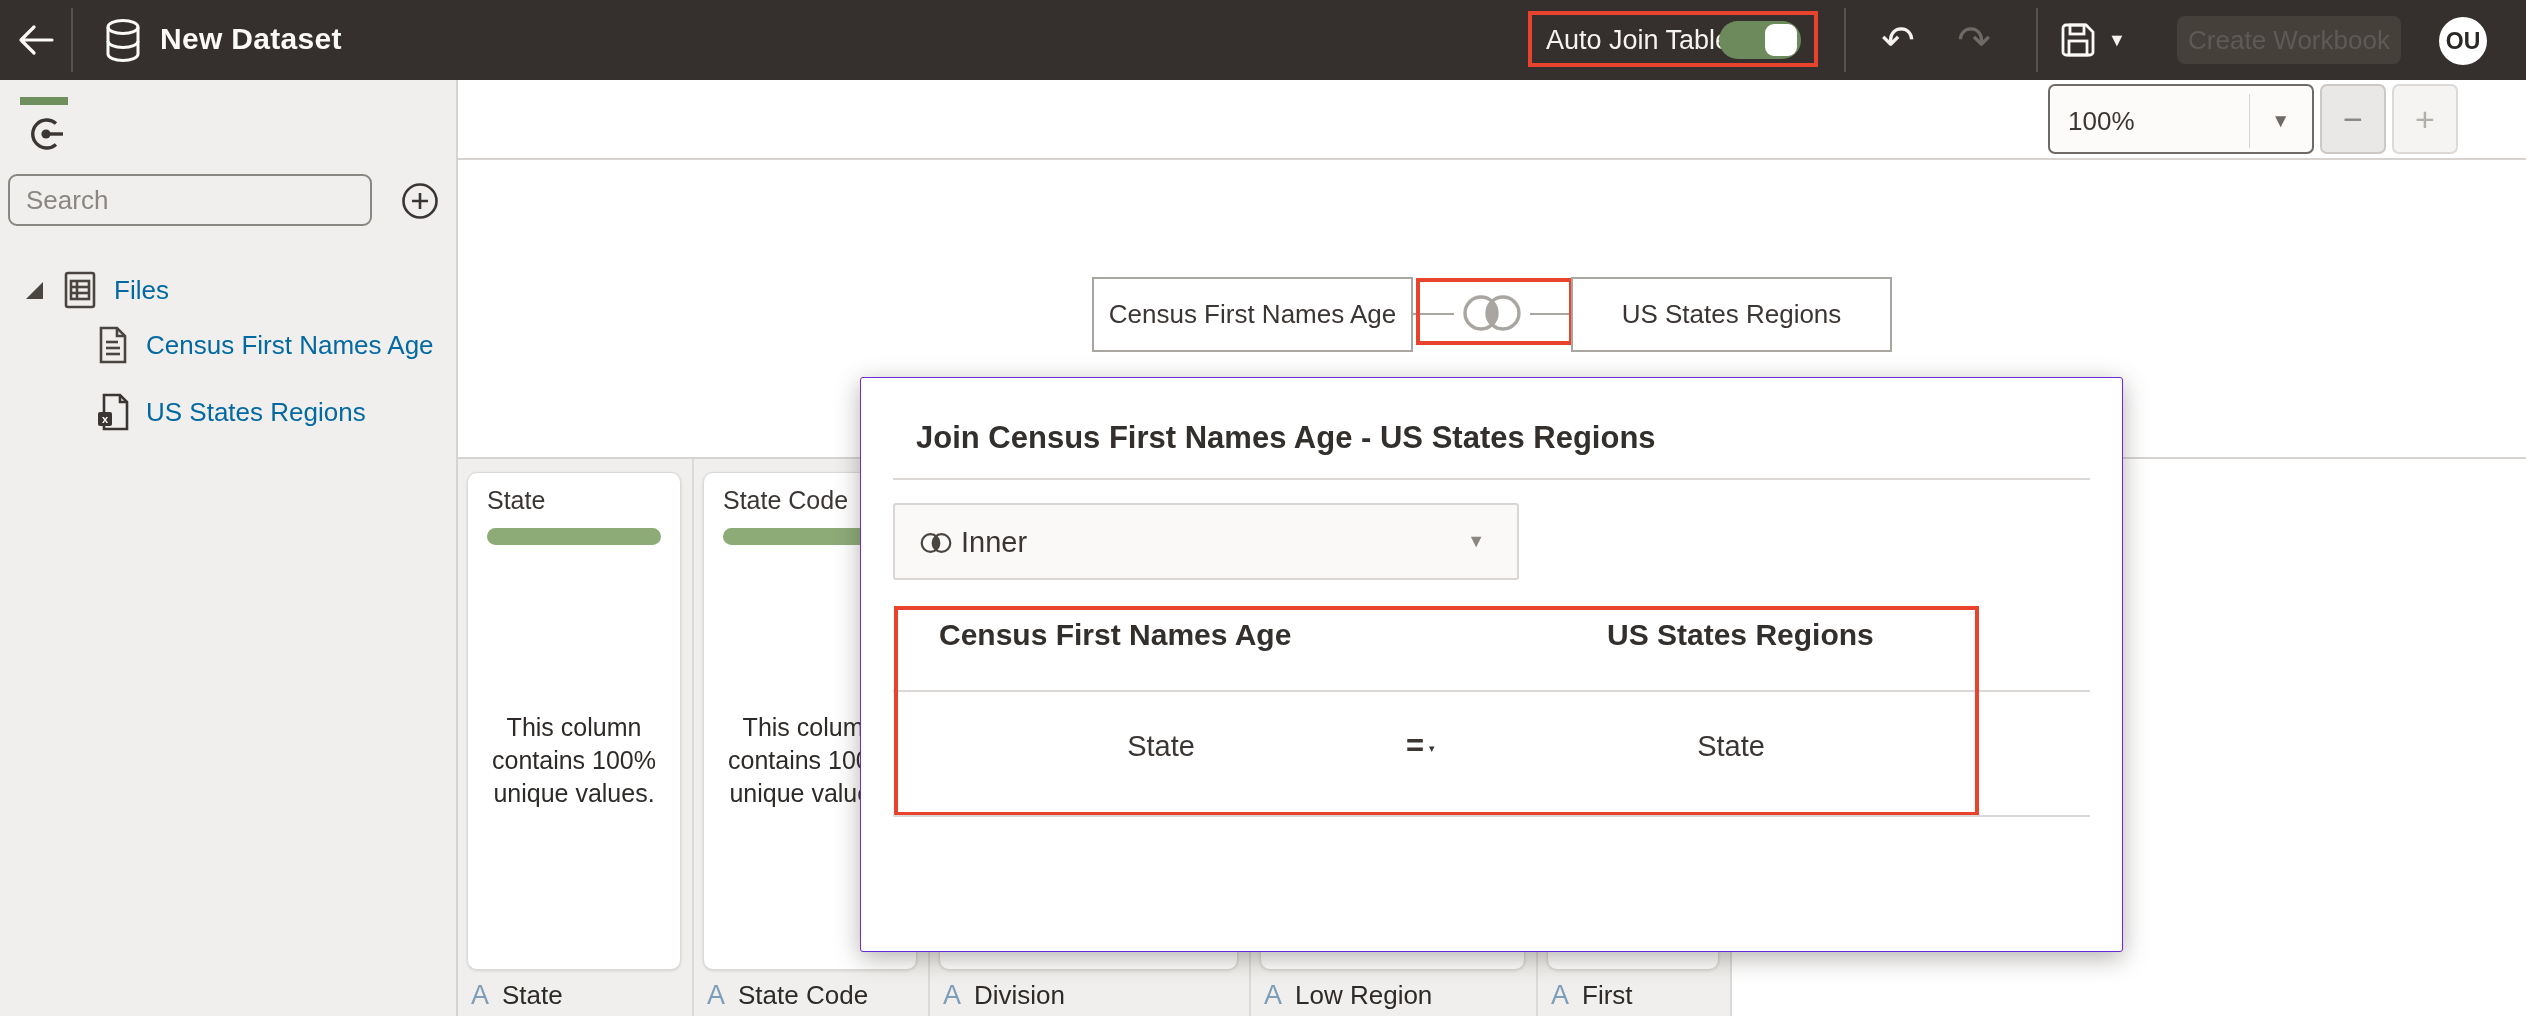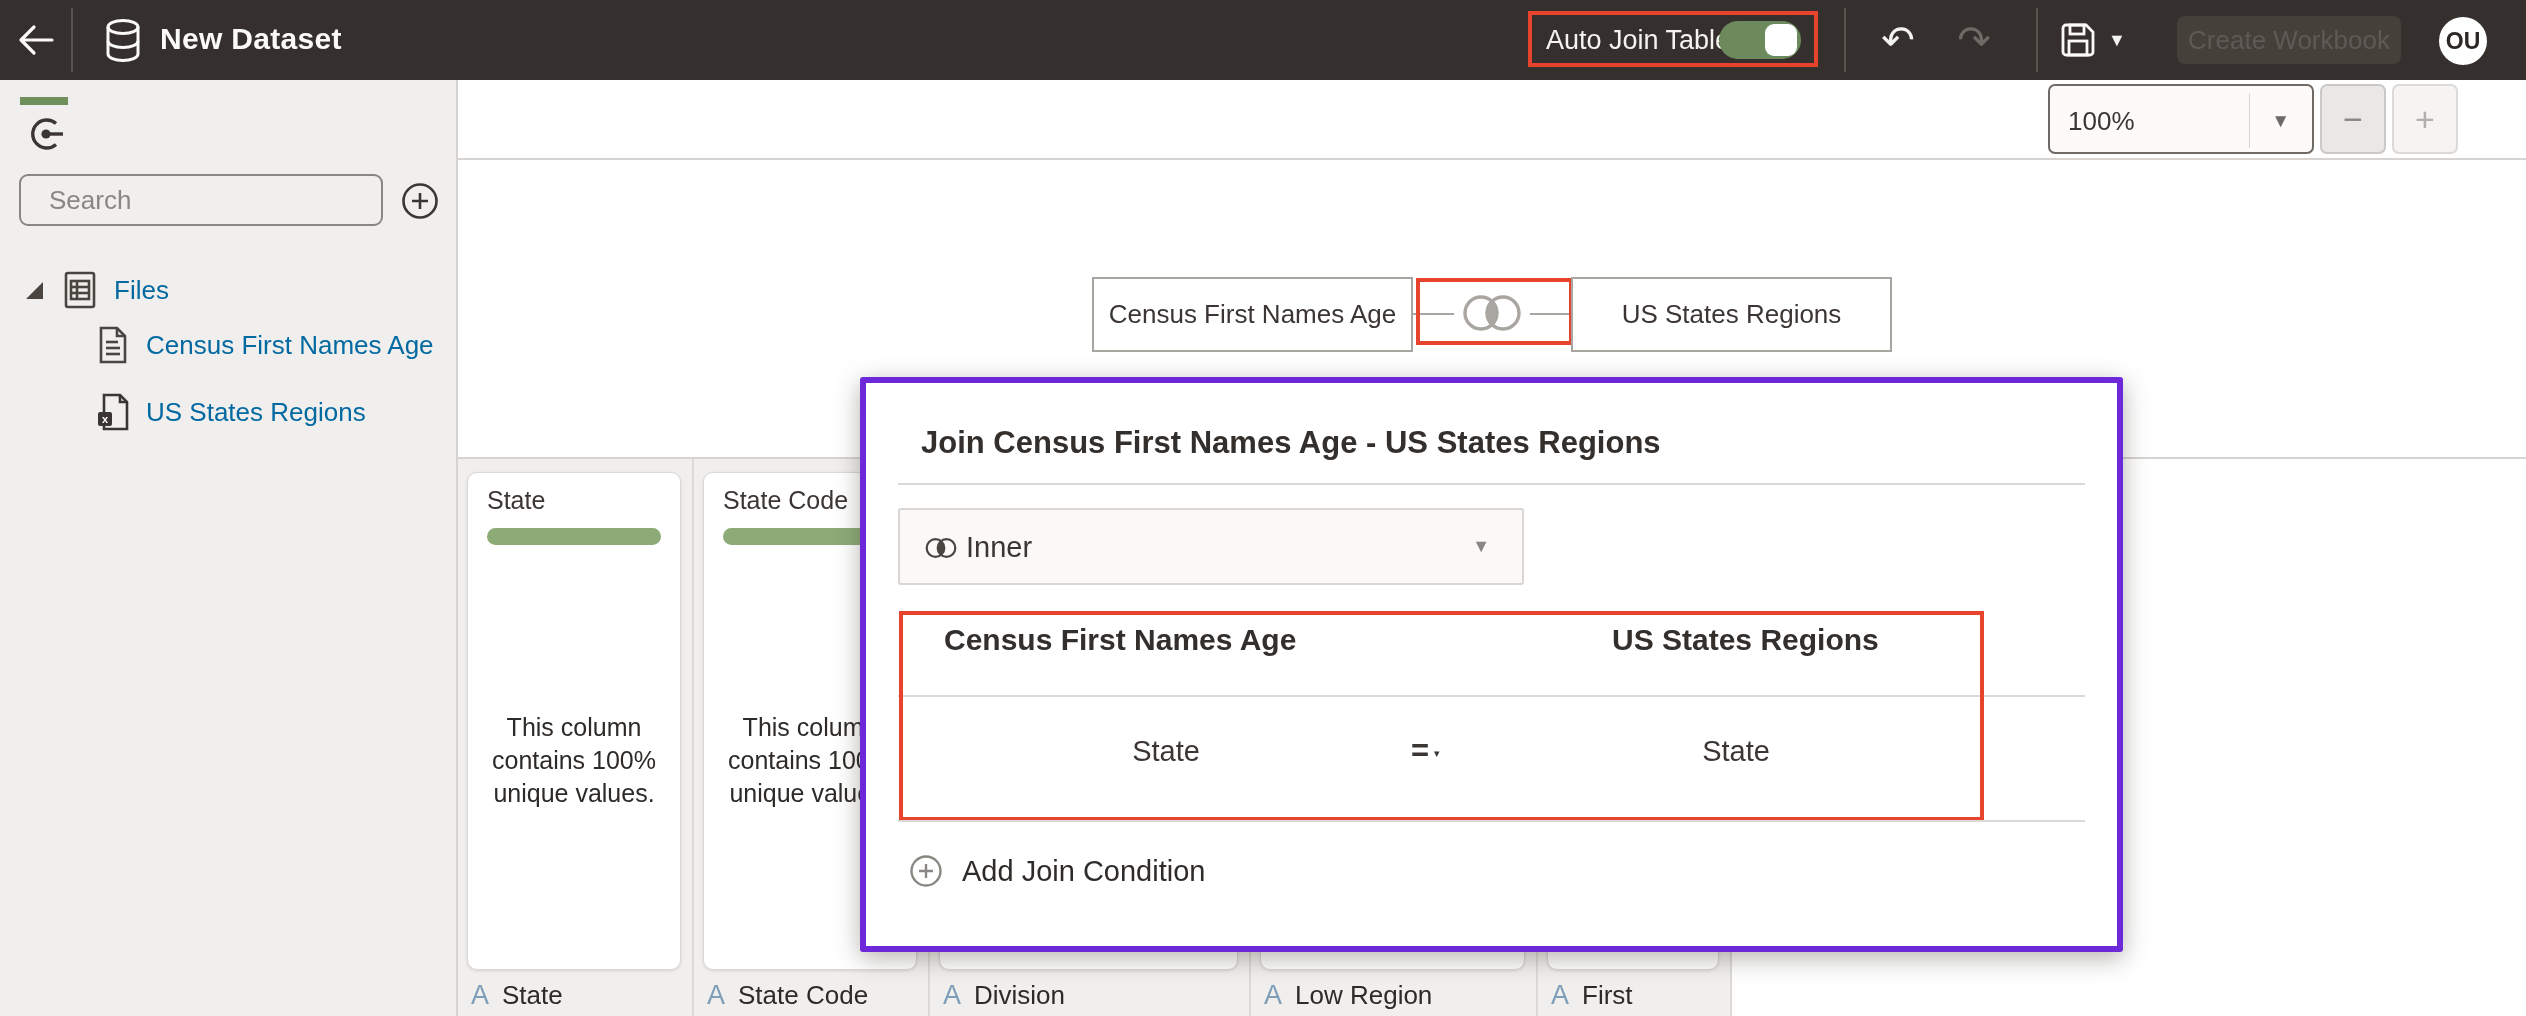--- a/index.html
+++ b/index.html
@@ -33,21 +33,21 @@
   .zoom-value { position:absolute; left:18px; top:20px; font-size:26px; color:#3b3633; }
   .zoom-combo .sep { position:absolute; right:62px; top:8px; width:1px; height:54px; background:#d6d3d1; }
   .zoom-combo .caret { position:absolute; right:22px; top:24px; font-size:19px; color:#6f6a66; }
   .zoom-minus { position:absolute; right:140px; top:4px; width:66px; height:70px; background:#e9e8e6; border:2px solid #cbc8c5; border-radius:7px; color:#8a8681; font-size:34px; cursor:pointer; }
   .zoom-plus  { position:absolute; right:68px;  top:4px; width:66px; height:70px; background:#f5f4f3; border:2px solid #dcd9d7; border-radius:7px; color:#b3afab; font-size:34px; cursor:pointer; }
 
   
   .sidebar { position:absolute; left:0; top:80px; width:458px; height:936px; background:#f0efed; border-right:2px solid #d6d3d1; }
   .tab-indicator { position:absolute; left:20px; top:17px; width:48px; height:8px; background:#6f8f5d; }
   .conn-btn { position:absolute; left:26px; top:32px; width:44px; height:44px; background:none; border:none; cursor:pointer; }
-  .search-box { position:absolute; left:19px; top:94px; width:364px; height:52px; border:2px solid #8a8681; border-radius:9px; background:transparent; padding:0 28px; font-size:26px; color:#1d4ed8; font-family:inherit; }
+  .search-box { position:absolute; left:8px; top:94px; width:364px; height:52px; border:2px solid #8a8681; border-radius:9px; background:transparent; padding:0 16px; font-size:26px; color:#1d4ed8; font-family:inherit; }
   .search-box::placeholder { color:#8a8681; }
   .add-btn { position:absolute; left:400px; top:99px; width:44px; height:44px; background:none; border:none; cursor:pointer; }
   .tree-row { position:absolute; display:flex; align-items:center; cursor:pointer; }
   .row-files  { left:22px; top:190px; }
   .row-child1 { left:96px; top:245px; }
   .row-child2 { left:96px; top:312px; }
   .tree-caret { margin-right:16px; display:inline-flex; }
   .tree-icon { margin-right:16px; display:inline-flex; }
   .tree-label { font-size:26px; color:#0369a1; white-space:nowrap; }
 
@@ -70,21 +70,21 @@
   .cs-5 { left:1080px; width:194px; }
   .col-card { position:absolute; left:9px; right:11px; top:13px; height:498px; background:#ffffff; border:1px solid #dbd8d5; border-radius:10px; box-shadow:0 1px 3px rgba(0,0,0,0.12); cursor:pointer; }
   .card-title { position:absolute; left:19px; top:13px; font-size:25px; color:#3b3633; }
   .quality-bar { position:absolute; left:19px; right:19px; top:55px; height:17px; border-radius:9px; background:#8cab77; }
   .quality-text { position:absolute; left:8px; right:8px; top:238px; text-align:center; font-size:25px; line-height:1.32; color:#2d2a27; }
   .col-label { position:absolute; left:13px; bottom:7px; display:flex; align-items:center; gap:13px; cursor:pointer; }
   .a-glyph { font-size:27px; color:#7d9db9; }
   .col-name { font-size:26px; color:#2d2a27; white-space:nowrap; }
 
   
-  .dialog { position:absolute; left:860px; top:377px; width:1263px; height:575px; background:#ffffff; border:6px solid #6d28d9; border-radius:3px; box-shadow:0 6px 24px rgba(70,64,58,0.4); z-index:50; }
+  .dialog { position:absolute; left:860px; top:377px; width:1263px; height:575px; background:#ffffff; border:1px solid #6d28d9; border-radius:3px; box-shadow:0 6px 24px rgba(70,64,58,0.4); z-index:50; }
   .dlg-title { position:absolute; left:55px; top:42px; font-size:31px; font-weight:700; color:#332f2c; }
   .dlg-div { position:absolute; left:32px; right:32px; height:2px; background:#dbd8d5; }
   .div-1 { top:100px; }
   .div-2 { top:312px; }
   .div-3 { top:437px; }
   .join-select { position:absolute; left:32px; top:125px; width:626px; height:77px; background:#faf9f8; border:2px solid #d9d6d3; border-radius:3px; cursor:pointer; }
   .join-select .venn-s { position:absolute; left:24px; top:25px; }
   .join-select .js-label { position:absolute; left:66px; top:21px; font-size:29px; color:#3b3633;text-align:center; }
   .join-select .caret { position:absolute; right:32px; top:26px; font-size:18px; color:#8a8681; }
   .cond-annotation { left:33px; top:228px; width:1085px; height:210px; }
@@ -326,24 +326,15 @@
     <span class="cond-header hdr-right">US States Regions</span>
     <span class="dlg-div div-2"></span>
 
     <button class="cond-cell cell-left">State</button>
     <button class="op-btn"><span>=</span><span class="op-caret">▾</span></button>
     <button class="cond-cell cell-right">State</button>
 
     <div class="annotation cond-annotation"></div>
     <span class="dlg-div div-3"></span>
 
-    <button class="add-cond">
-      <span>
-        <svg width="36" height="36" viewBox="0 0 36 36">
-            <circle cx="18" cy="18" r="14.5" stroke="#8a8681" stroke-width="2.4" fill="none"></circle>
-            <path d="M18 11 V25 M11 18 H25" stroke="#8a8681" stroke-width="2.4"></path>
-          </svg>
-      </span>
-      <span class="ac-label">Add Join Condition</span>
-    </button>
   </section>
 
 </div>
 
 </body></html>

